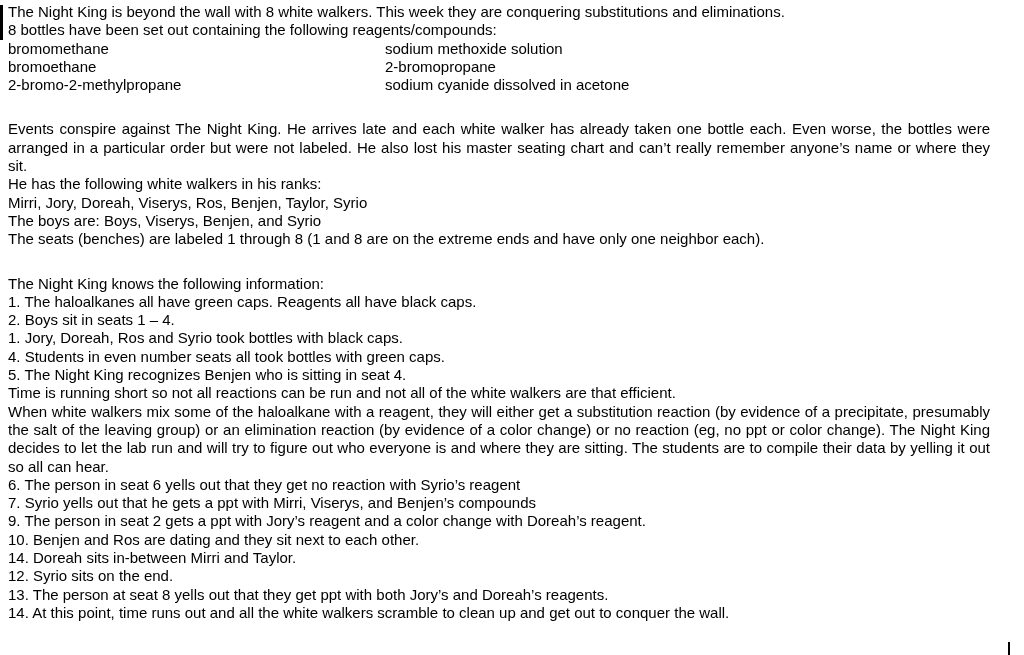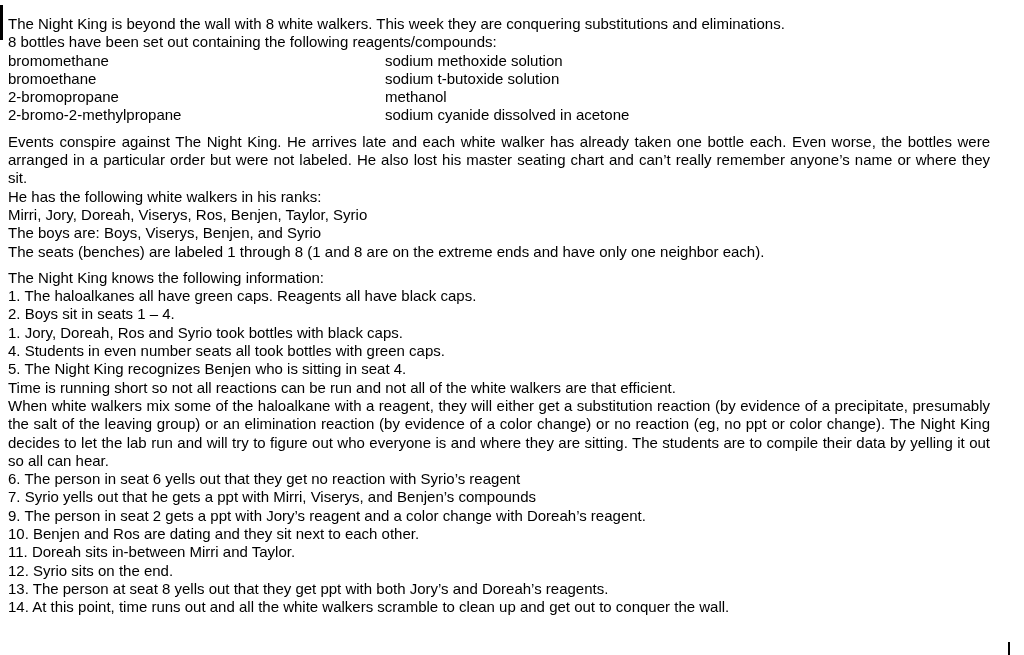--- a/index.html
+++ b/index.html
@@ -11,49 +11,47 @@
     color: #000000;
     font-family: "Liberation Sans", "DejaVu Sans", sans-serif;
     font-size: 15px;
     line-height: 18.3px;
     position: relative;
     overflow: hidden;
   }
   .page {
     position: absolute;
     left: 8px;
-    top: 15px;
+    top: 3px;
     width: 982px;
   }
   .line { white-space: nowrap; }
   .para { margin: 0; text-align: justify; }
-  .gap-before { margin-top: 8px; }
+  .gap-before { margin-top: 26px; }
   .bottle-grid {
     display: grid;
     grid-template-columns: 377px 1fr;
   }
   .artifact { position: absolute; background: #000000; }
   .artifact-top-left { left: 0; top: 5px; width: 3px; height: 35px; }
   .artifact-bottom-right { left: 1008px; top: 642px; width: 2px; height: 13px; }
 </style>
 </head>
 <body>
 
 <div class="page">
 
   <div class="line">The Night King is beyond the wall with 8 white walkers. This week they are conquering substitutions and eliminations.</div>
   <div class="line">8 bottles have been set out containing the following reagents/compounds:</div>
 
   <div class="bottle-grid">
     <div class="line">bromomethane</div>
     <div class="line">sodium methoxide solution</div>
     <div class="line">bromoethane</div>
-    <div class="line">sodium t-butoxide solution</div>
     <div class="line">2-bromopropane</div>
-    <div class="line">methanol</div>
     <div class="line">2-bromo-2-methylpropane</div>
     <div class="line">sodium cyanide dissolved in acetone</div>
   </div>
 
   <p class="para gap-before">Events conspire against The Night King. He arrives late and each white walker has already taken one bottle each. Even worse, the bottles were arranged in a particular order but were not labeled. He also lost his master seating chart and can’t really remember anyone’s name or where they sit.</p>
 
   <div class="line">He has the following white walkers in his ranks:</div>
   <div class="line">Mirri, Jory, Doreah, Viserys, Ros, Benjen, Taylor, Syrio</div>
   <div class="line">The boys are: Boys, Viserys, Benjen, and Syrio</div>
   <div class="line">The seats (benches) are labeled 1 through 8 (1 and 8 are on the extreme ends and have only one neighbor each).</div>
@@ -65,21 +63,21 @@
   <div class="line">4. Students in even number seats all took bottles with green caps.</div>
   <div class="line">5. The Night King recognizes Benjen who is sitting in seat 4.</div>
 
   <div class="line">Time is running short so not all reactions can be run and not all of the white walkers are that efficient.</div>
   <p class="para">When white walkers mix some of the haloalkane with a reagent, they will either get a substitution reaction (by evidence of a precipitate, presumably the salt of the leaving group) or an elimination reaction (by evidence of a color change) or no reaction (eg, no ppt or color change). The Night King decides to let the lab run and will try to figure out who everyone is and where they are sitting. The students are to compile their data by yelling it out so all can hear.</p>
 
   <div class="line">6. The person in seat 6 yells out that they get no reaction with Syrio’s reagent</div>
   <div class="line">7. Syrio yells out that he gets a ppt with Mirri, Viserys, and Benjen’s compounds</div>
   <div class="line">9. The person in seat 2 gets a ppt with Jory’s reagent and a color change with Doreah’s reagent.</div>
   <div class="line">10. Benjen and Ros are dating and they sit next to each other.</div>
-  <div class="line">11. Doreah sits in-between Mirri and Taylor.</div>
+  <div class="line">14. Doreah sits in-between Mirri and Taylor.</div>
   <div class="line">12. Syrio sits on the end.</div>
   <div class="line">13. The person at seat 8 yells out that they get ppt with both Jory’s and Doreah’s reagents.</div>
   <div class="line">14. At this point, time runs out and all the white walkers scramble to clean up and get out to conquer the wall.</div>
 
 
 </div>
 
 <div class="artifact artifact-top-left"></div>
 <div class="artifact artifact-bottom-right"></div>
 

